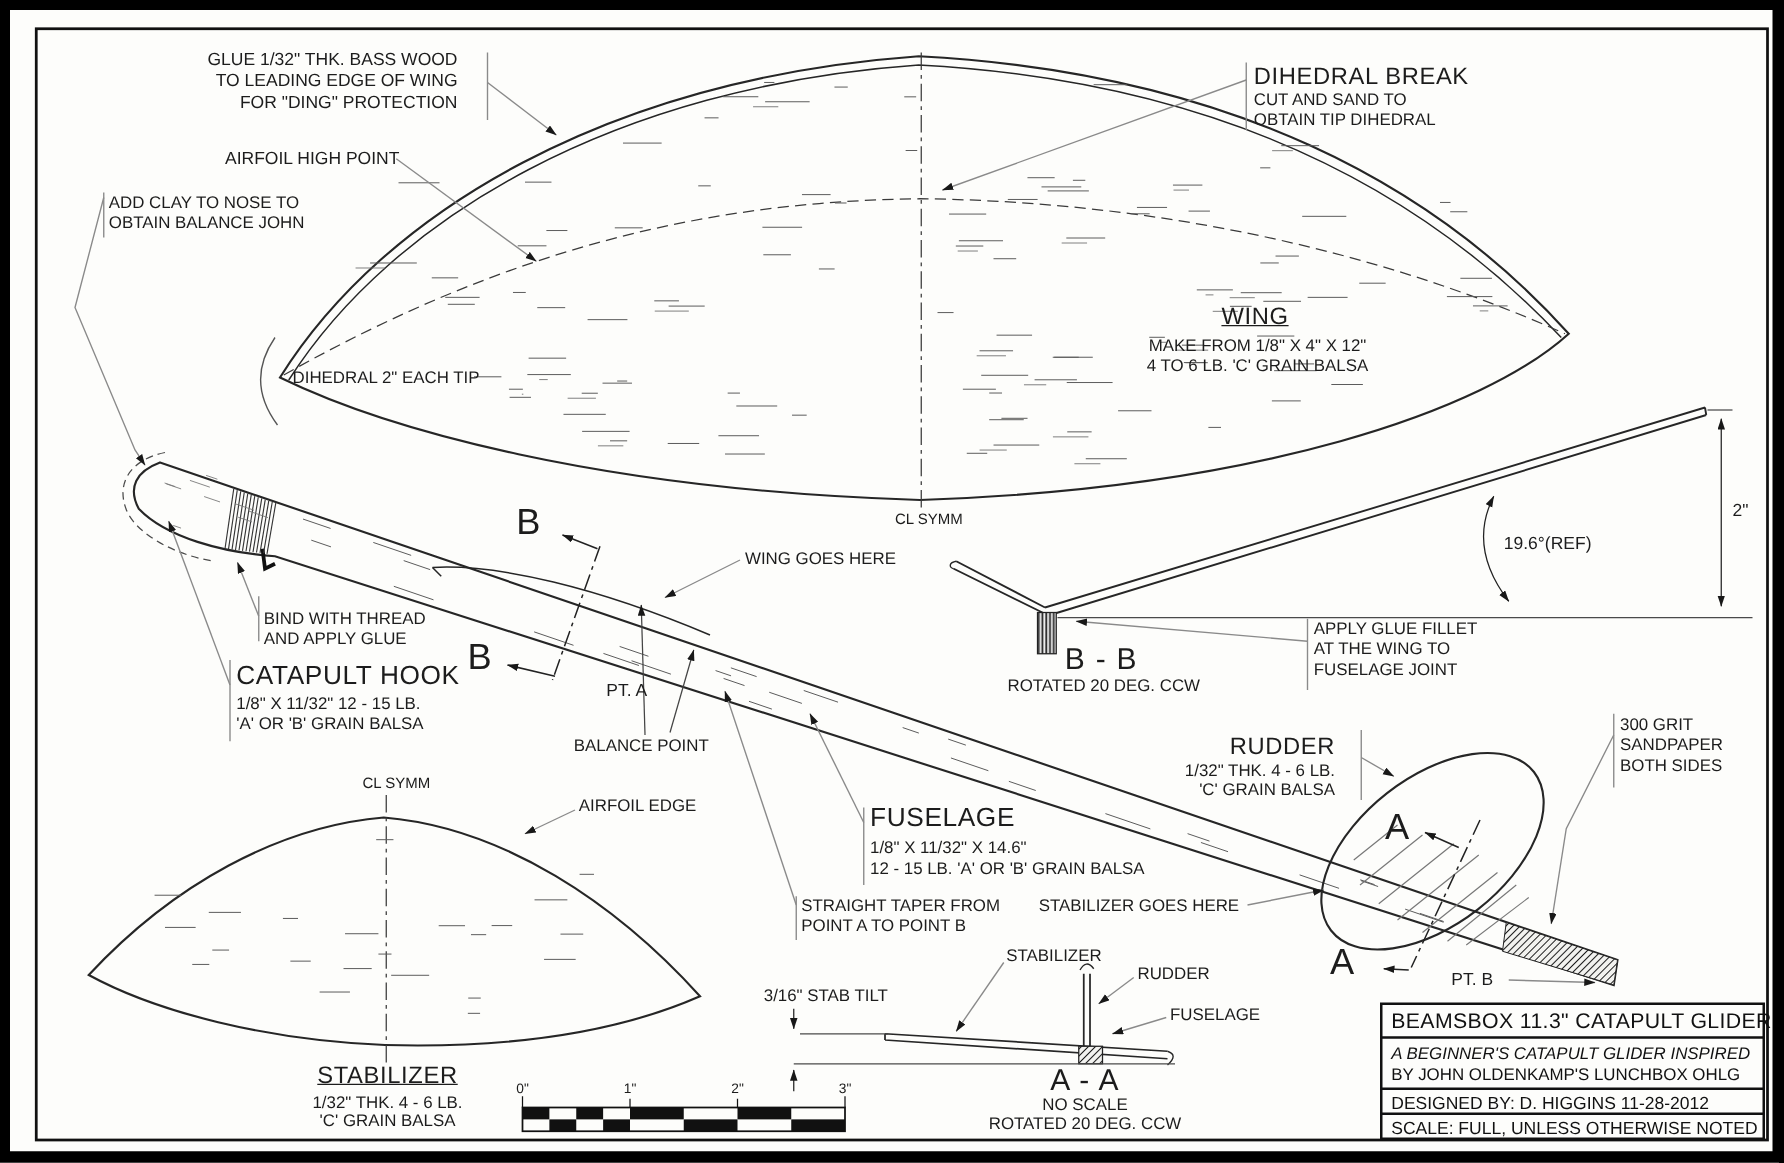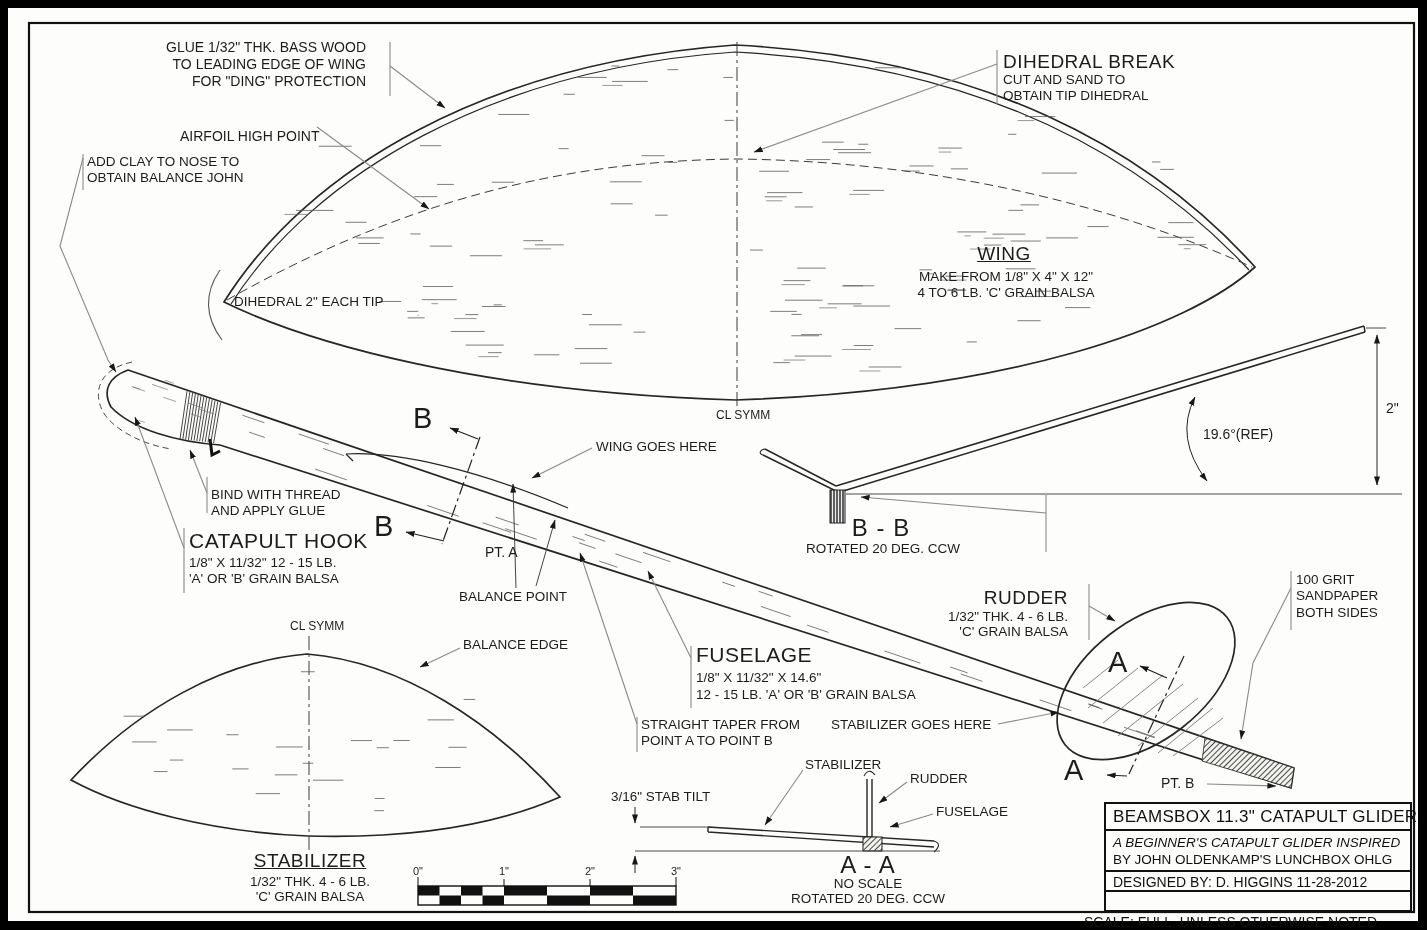--- a/index.html
+++ b/index.html
@@ -373,63 +373,68 @@
     <rect x="1097" y="795" width="306" height="108" fill="#fdfdfb"></rect>
     <path d="M 1097 822 H 1403 M 1097 863 H 1403 M 1097 883 H 1403"></path>
   </g>
 </svg>
 
 <div class="lbl s14 rgt" style="right:1052px;top:31px;">
   <div>GLUE 1/32" THK. BASS WOOD</div>
         <div>TO LEADING EDGE OF WING</div>
         <div>FOR "DING" PROTECTION</div>
 </div>
-<div class="lbl s14" style="left:172px;top:110px;margin-top:10px;">AIRFOIL HIGH POINT</div>
+<div class="lbl s14" style="left:172px;top:110px;">AIRFOIL HIGH POINT</div>
 <div class="lbl s13" style="left:79px;top:146px;">
   <div>ADD CLAY TO NOSE TO</div>
         <div>OBTAIN BALANCE JOHN</div>
 </div>
 <div class="lbl s19" style="left:995px;top:42px;">DIHEDRAL BREAK</div>
 <div class="lbl s13" style="left:995px;top:64px;">
   <div>CUT AND SAND TO</div>
         <div>OBTAIN TIP DIHEDRAL</div>
 </div>
 <div class="lbl s19 ctr und" style="left:940px;top:234px;width:112px;">WING</div>
 <div class="lbl s13 ctr" style="left:898px;top:261px;width:200px;">MAKE FROM 1/8" X 4" X 12"</div>
 <div class="lbl s13 ctr" style="left:898px;top:277px;width:200px;text-align:center;">4 TO 6 LB. 'C' GRAIN BALSA</div>
 <div class="lbl s13" style="left:226px;top:286px;">DIHEDRAL 2" EACH TIP</div>
 <div class="lbl s12" style="left:708px;top:400px;">CL SYMM</div>
 <div class="lbl s13" style="left:588px;top:431px;">WING GOES HERE</div>
 <div class="lbl s14" style="left:1183px;top:418px;margin-left:12px;">19.6°(REF)</div>
 <div class="lbl s14" style="left:1378px;top:392px;">2"</div>
 <div class="lbl s24 ctr" style="left:823px;top:505px;width:100px;">B - B</div>
 <div class="lbl s13 ctr" style="left:798px;top:533px;width:150px;">ROTATED 20 DEG. CCW</div>
+<div class="lbl s13" style="left:1043px;top:487px;">
+  <div>APPLY GLUE FILLET</div>
+        <div>AT THE WING TO</div>
+        <div>FUSELAGE JOINT</div>
+</div>
 <div class="lbl s13" style="left:203px;top:469px;margin-top:10px;">
   <div>BIND WITH THREAD</div>
         <div>AND APPLY GLUE</div>
 </div>
 <div class="lbl s21" style="left:181px;top:520px;">CATAPULT HOOK</div>
 <div class="lbl s13" style="left:181px;top:547px;">1/8" X 11/32" 12 - 15 LB.</div>
 <div class="lbl s13" style="left:181px;top:563px;">'A' OR 'B' GRAIN BALSA</div>
 <div class="lbl s29" style="left:405px;top:393px;">B</div>
 <div class="lbl s29" style="left:366px;top:501px;">B</div>
 <div class="lbl s14" style="left:477px;top:536px;">PT. A</div>
 <div class="lbl s13" style="left:451px;top:581px;">BALANCE POINT</div>
 <div class="lbl s19 rgt" style="right:350px;top:578px;">RUDDER</div>
 <div class="lbl s13 rgt" style="right:350px;top:601px;">1/32" THK. 4 - 6 LB.</div>
 <div class="lbl s13 rgt" style="right:350px;top:616px;">'C' GRAIN BALSA</div>
 <div class="lbl s13" style="left:1288px;top:564px;">
-  <div>100 GRIT</div>
+  <div>300 GRIT</div>
         <div>SANDPAPER</div>
         <div>BOTH SIDES</div>
 </div>
 <div class="lbl s29" style="left:1100px;top:637px;">A</div>
 <div class="lbl s29" style="left:1056px;top:745px;">A</div>
 <div class="lbl s12" style="left:282px;top:611px;">CL SYMM</div>
-<div class="lbl s13" style="left:455px;top:629px;">BALANCE EDGE</div>
+<div class="lbl s13" style="left:455px;top:629px;">AIRFOIL EDGE</div>
 <div class="lbl s21" style="left:688px;top:634px;">FUSELAGE</div>
 <div class="lbl s13" style="left:688px;top:662px;">1/8" X 11/32" X 14.6"</div>
 <div class="lbl s13" style="left:688px;top:679px;">12 - 15 LB. 'A' OR 'B' GRAIN BALSA</div>
 <div class="lbl s13" style="left:633px;top:709px;">
   <div>STRAIGHT TAPER FROM</div>
         <div>POINT A TO POINT B</div>
 </div>
 <div class="lbl s13" style="left:823px;top:709px;">STABILIZER GOES HERE</div>
 <div class="lbl s19 ctr und" style="left:237px;top:841px;width:130px;">STABILIZER</div>
 <div class="lbl s13 ctr" style="left:227px;top:866px;width:150px;">1/32" THK. 4 - 6 LB.</div>
@@ -445,16 +450,16 @@
 
 <div class="lbl s11 ctr" style="left:398px;top:857px;width:24px;">0"</div>
 <div class="lbl s11 ctr" style="left:484px;top:857px;width:24px;">1"</div>
 <div class="lbl s11 ctr" style="left:570px;top:857px;width:24px;">2"</div>
 <div class="lbl s11 ctr" style="left:656px;top:857px;width:24px;">3"</div>
 
 <div class="tb" style="left:1105px;top:799px;font-size:17px;letter-spacing:.3px;">BEAMSBOX 11.3" CATAPULT GLIDER</div>
 <div class="tb s13" style="left:1105px;top:827px;font-size:13.5px;font-style:italic;">A BEGINNER'S CATAPULT GLIDER INSPIRED</div>
 <div class="tb s13" style="left:1105px;top:844px;font-size:13.5px;">BY JOHN OLDENKAMP'S LUNCHBOX OHLG</div>
 <div class="tb" style="left:1105px;top:866px;font-size:14px;text-align:center;">DESIGNED BY: D. HIGGINS  11-28-2012</div>
-<div class="tb" style="left:1076px;top:886px;font-size:14px;margin-top:20px;">SCALE: FULL, UNLESS OTHERWISE NOTED</div>
+<div class="tb" style="left:1105px;top:886px;font-size:14px;">SCALE: FULL, UNLESS OTHERWISE NOTED</div>
 
 </div>
 </div>
 
 </body></html>

